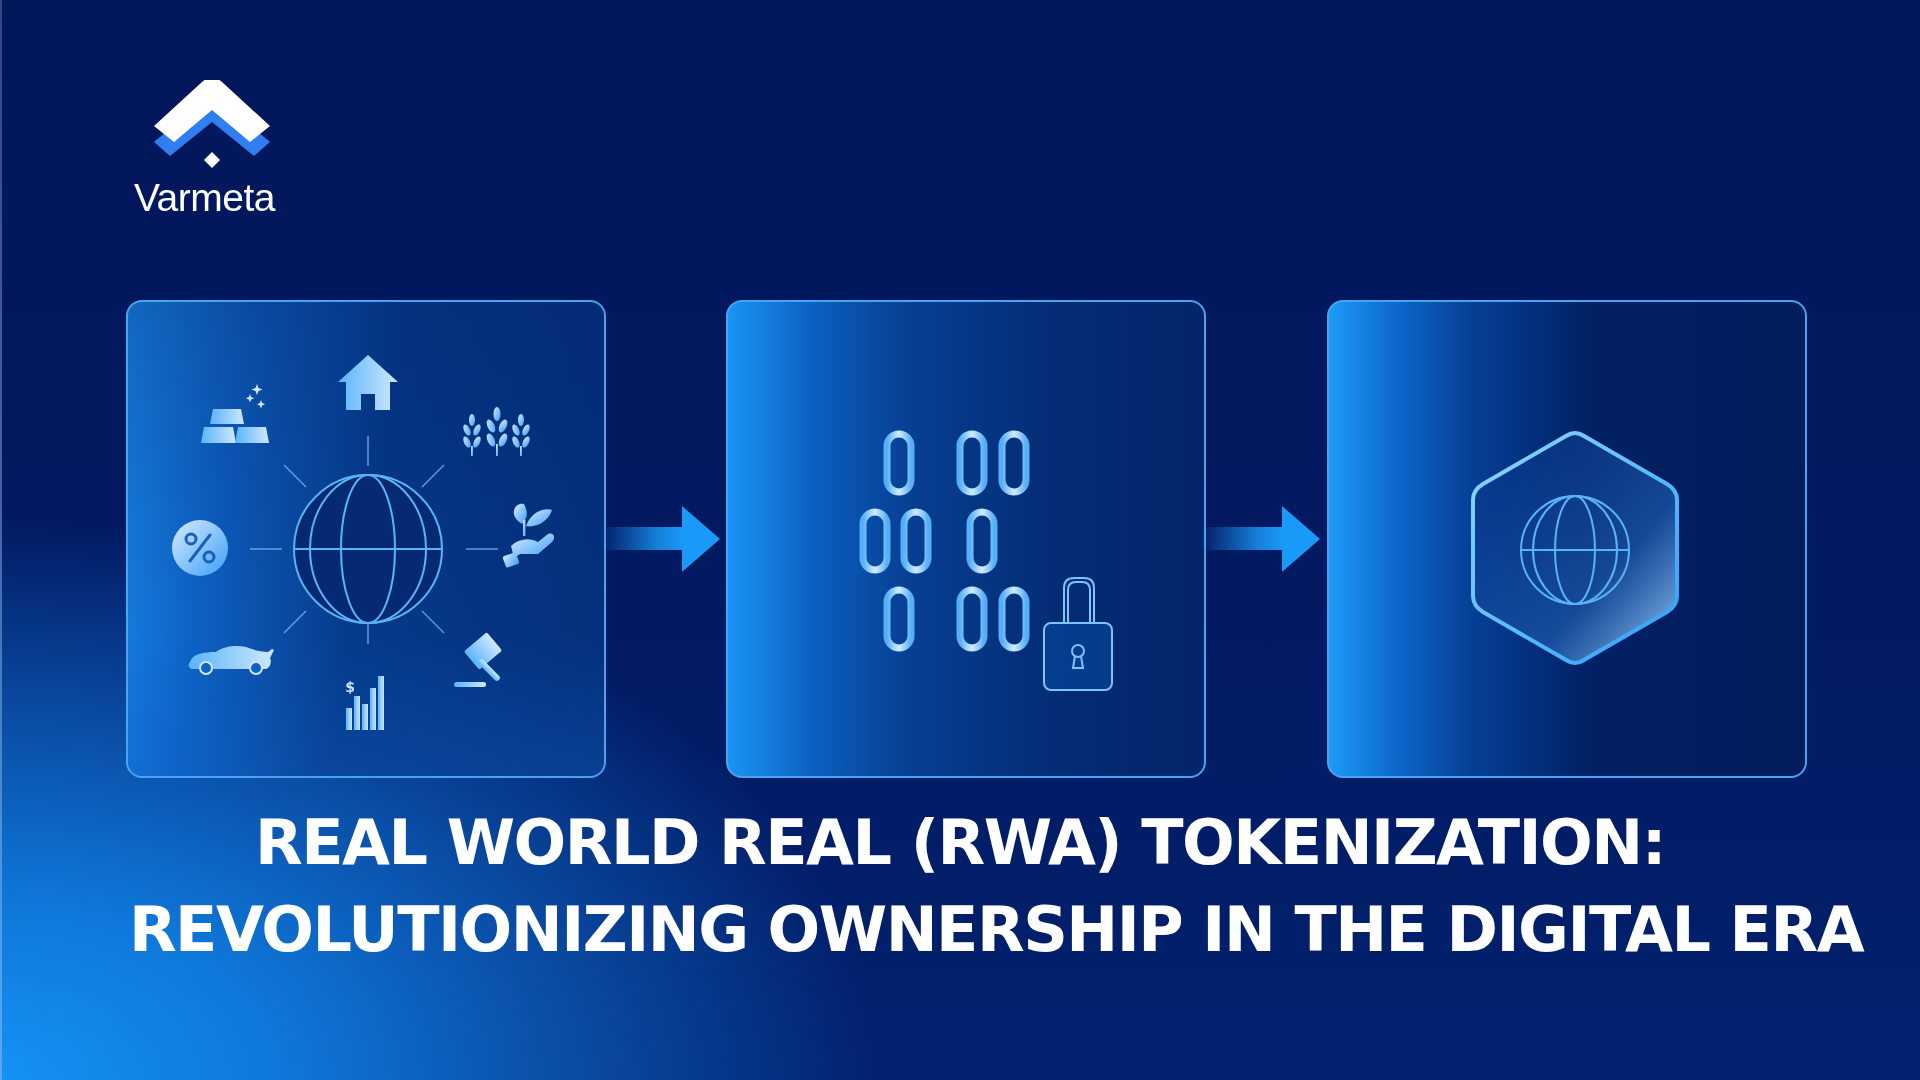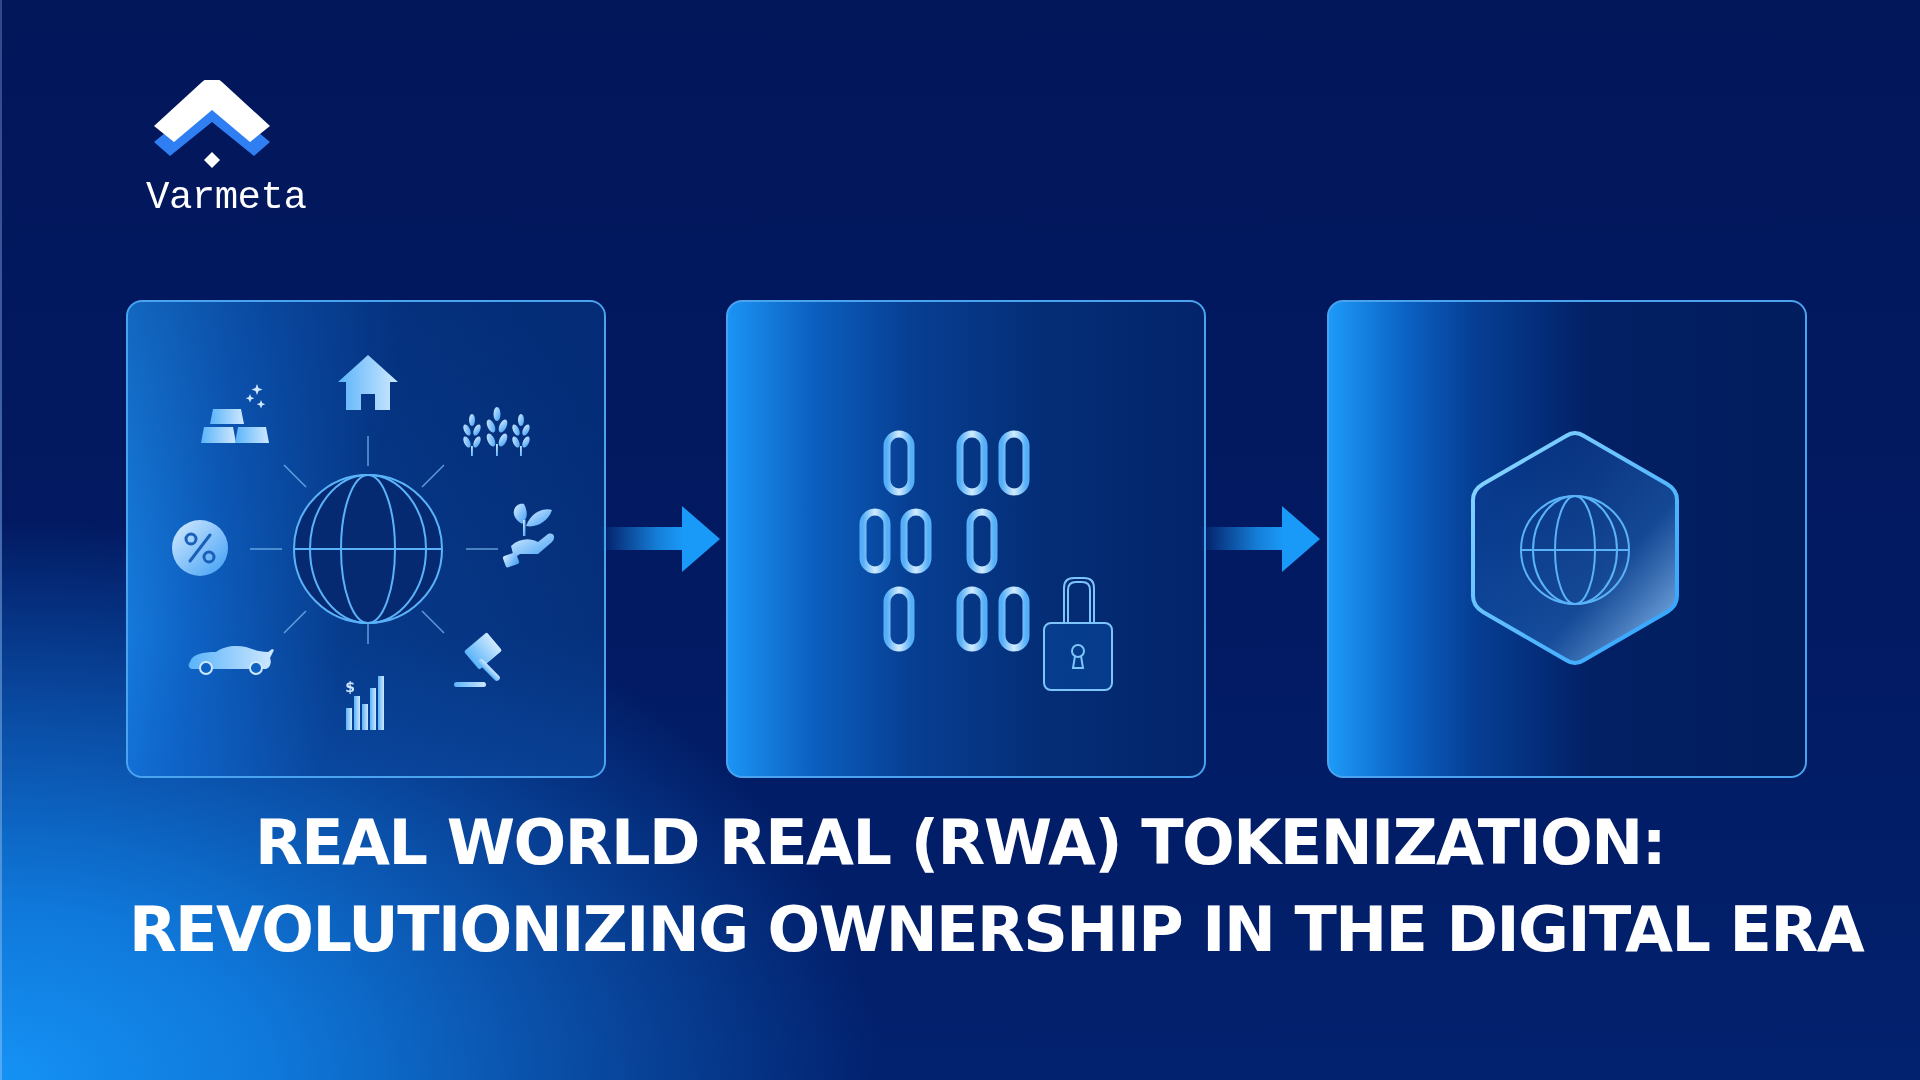--- a/index.html
+++ b/index.html
@@ -9,22 +9,22 @@
       radial-gradient(ellipse 1100px 700px at 0% 100%, #1592f5 0%, #0f78da 25%, #0a4fa8 50%, rgba(5,35,110,0) 80%),
       linear-gradient(180deg, #02165a 0%, #021a62 55%, #02216e 100%);
     font-family: "DejaVu Sans", "Liberation Sans", sans-serif;
   }
   .edge-line { position: absolute; left: 0; top: 0; width: 2px; height: 1080px;
     background: linear-gradient(180deg, #4a5a9a, #6fb6f2); opacity: .7; }
 
   
   .logo { position: absolute; left: 128px; top: 80px; width: 170px; height: 142px; }
   .logo svg { position: absolute; left: 22px; top: 0; }
-  .logo-text { position: absolute; left: 18px; top: 96px; font-size: 39px; color: #ffffff;
-    font-family: Liberation Mono, monospace; letter-spacing: -0.5px; font-weight: 400; }
+  .logo-text { position: absolute; left: 6px; top: 96px; font-size: 39px; color: #ffffff;
+    font-family: Liberation Sans, sans-serif; letter-spacing: -0.5px; font-weight: 400; }
 
   
   .panel { position: absolute; top: 300px; width: 480px; height: 478px;
     border: 2px solid #4aa3ef; border-radius: 16px; box-sizing: border-box; overflow: hidden; }
   .panel-1 { left: 126px;
     background: linear-gradient(100deg, #1b8ef0 0%, #0e62c4 22%, #063a8a 50%, #052f7a 100%); }
   .panel-1::after { content:""; position:absolute; inset:0;
     background: linear-gradient(180deg, rgba(2,30,100,.35) 0%, rgba(10,90,190,0) 70%, rgba(20,110,220,.25) 100%); }
   .panel-2 { left: 726px;
     background: linear-gradient(90deg, #1b94f5 0%, #0b5fbf 18%, #073f93 38%, #042e77 65%, #03246a 100%); }

